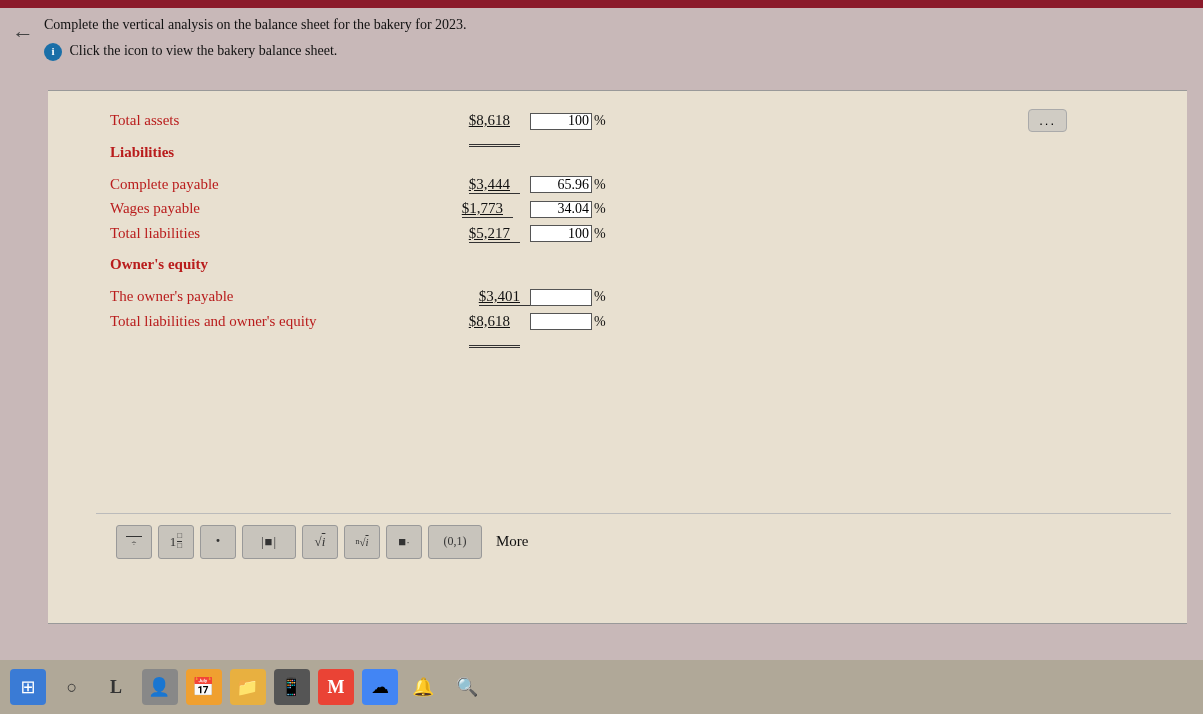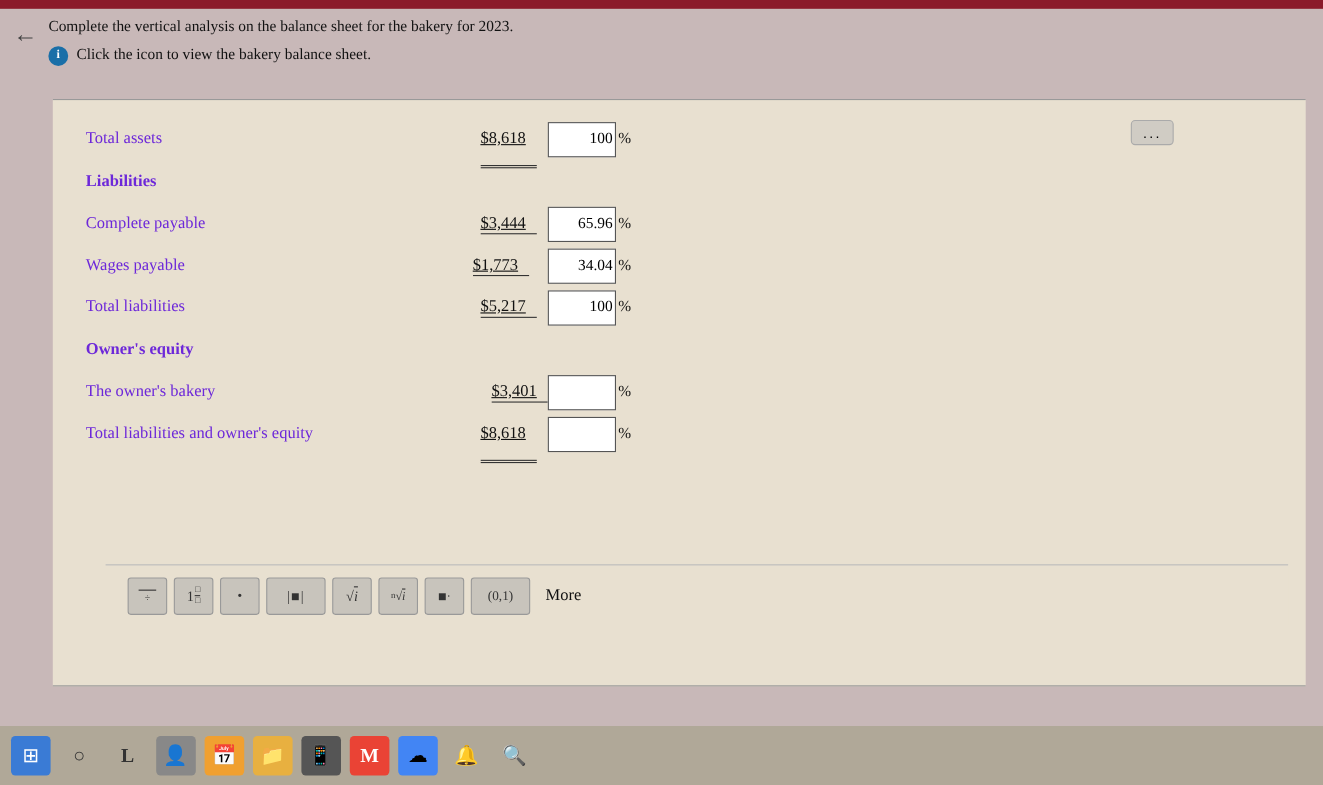--- a/index.html
+++ b/index.html
@@ -86,21 +86,22 @@
 
     .row {
       display: flex;
       align-items: baseline;
       margin-bottom: 6px;
     }
 
     .label {
       min-width: 280px;
       font-size: 15px;
-      color: #6d28d9;
+      color: #b91c1c;
+      margin-left: 32px;
     }
 
     .label.bold {
       font-weight: bold;
     }
 
     .amount {
       min-width: 120px;
       text-align: right;
       font-size: 15px;
@@ -109,21 +110,21 @@
       padding-right: 10px;
     }
 
     .percent-cell {
       display: flex;
       align-items: center;
     }
 
     .percent-input {
       width: 62px;
-      height: 32px;
+      height: 17px;
       border: 1.5px solid #555;
       background: white;
       font-size: 14px;
       text-align: right;
       padding-right: 2px;
       font-family: 'Times New Roman', Times, serif;
     }
 
     .percent-sign {
       font-size: 14px;
@@ -286,21 +287,21 @@
 
     <div class="section-gap-sm"></div>
 
     <div class="row">
       <div class="label bold">Owner's equity</div>
     </div>
 
     <div class="section-gap-sm"></div>
 
     <div class="row">
-      <div class="label">The owner's bakery</div>
+      <div class="label">The owner's payable</div>
       <div style="min-width:140px; text-align:right; ">
         <span class="amount amount-underline">$3,401</span>
       </div>
       <div class="percent-cell">
         <input class="percent-input" value="" style="">
         <span class="percent-sign">%</span>
       </div>
     </div>
 
     <div class="row">

